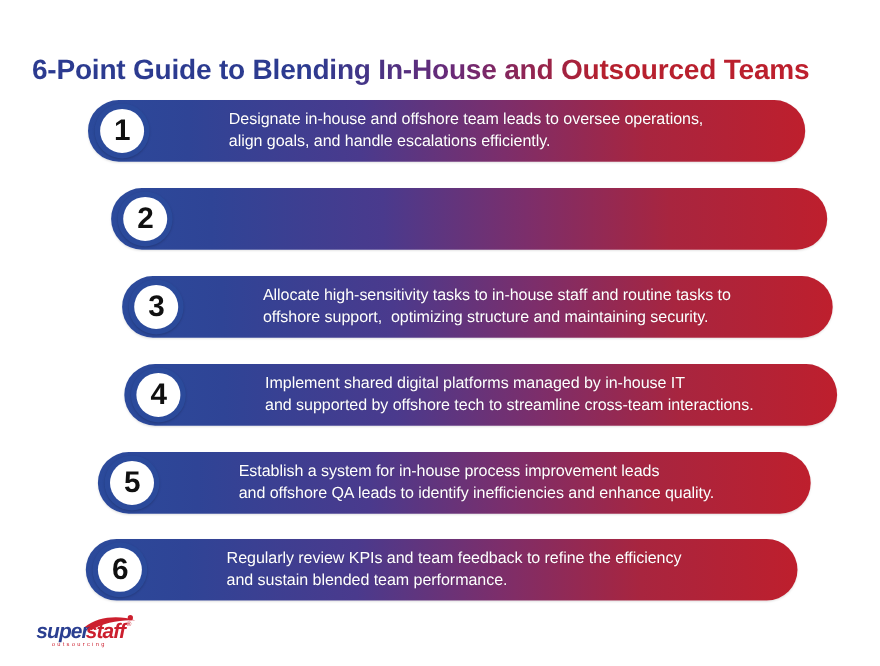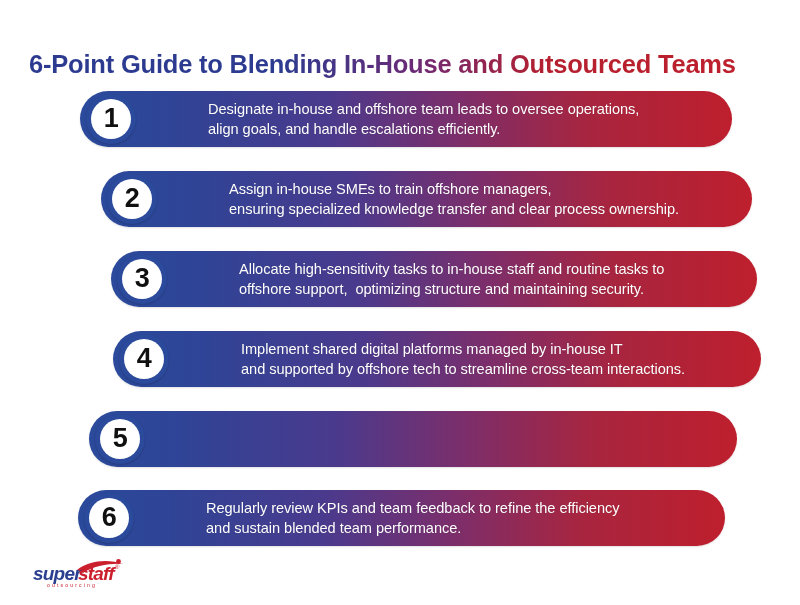--- a/index.html
+++ b/index.html
@@ -135,22 +135,20 @@
         </div>
         <div class="row-text">Designate in-house and offshore team leads to oversee operations,
 align goals, and handle escalations efficiently.</div>
       </div>
       <div class="row" style="left: 101px; top: 171px; width: 651px;">
         <div class="badge">
           <div class="badge-inner">
             <span class="badge-num">2</span>
           </div>
         </div>
-        <div class="row-text">Assign in-house SMEs to train offshore managers,
-ensuring specialized knowledge transfer and clear process ownership.</div>
       </div>
       <div class="row" style="left: 111px; top: 251px; width: 646px;">
         <div class="badge">
           <div class="badge-inner">
             <span class="badge-num">3</span>
           </div>
         </div>
         <div class="row-text">Allocate high-sensitivity tasks to in-house staff and routine tasks to
 offshore support,  optimizing structure and maintaining security.</div>
       </div>
@@ -162,20 +160,22 @@
         </div>
         <div class="row-text">Implement shared digital platforms managed by in-house IT
 and supported by offshore tech to streamline cross-team interactions.</div>
       </div>
       <div class="row" style="left: 89px; top: 411px; width: 648px;">
         <div class="badge">
           <div class="badge-inner">
             <span class="badge-num">5</span>
           </div>
         </div>
+        <div class="row-text">Establish a system for in-house process improvement leads
+and offshore QA leads to identify inefficiencies and enhance quality.</div>
       </div>
       <div class="row" style="left: 78px; top: 490px; width: 647px;">
         <div class="badge">
           <div class="badge-inner">
             <span class="badge-num">6</span>
           </div>
         </div>
         <div class="row-text">Regularly review KPIs and team feedback to refine the efficiency
 and sustain blended team performance.</div>
       </div>

